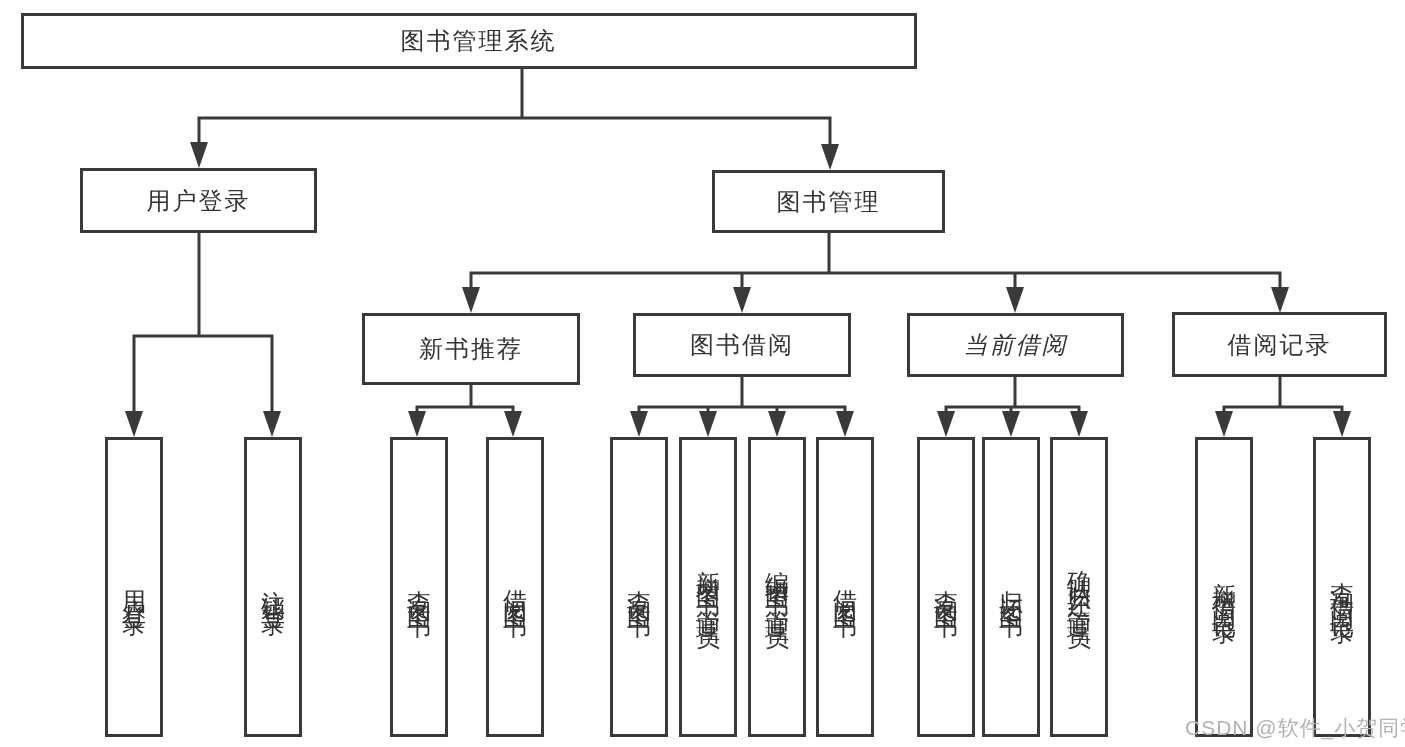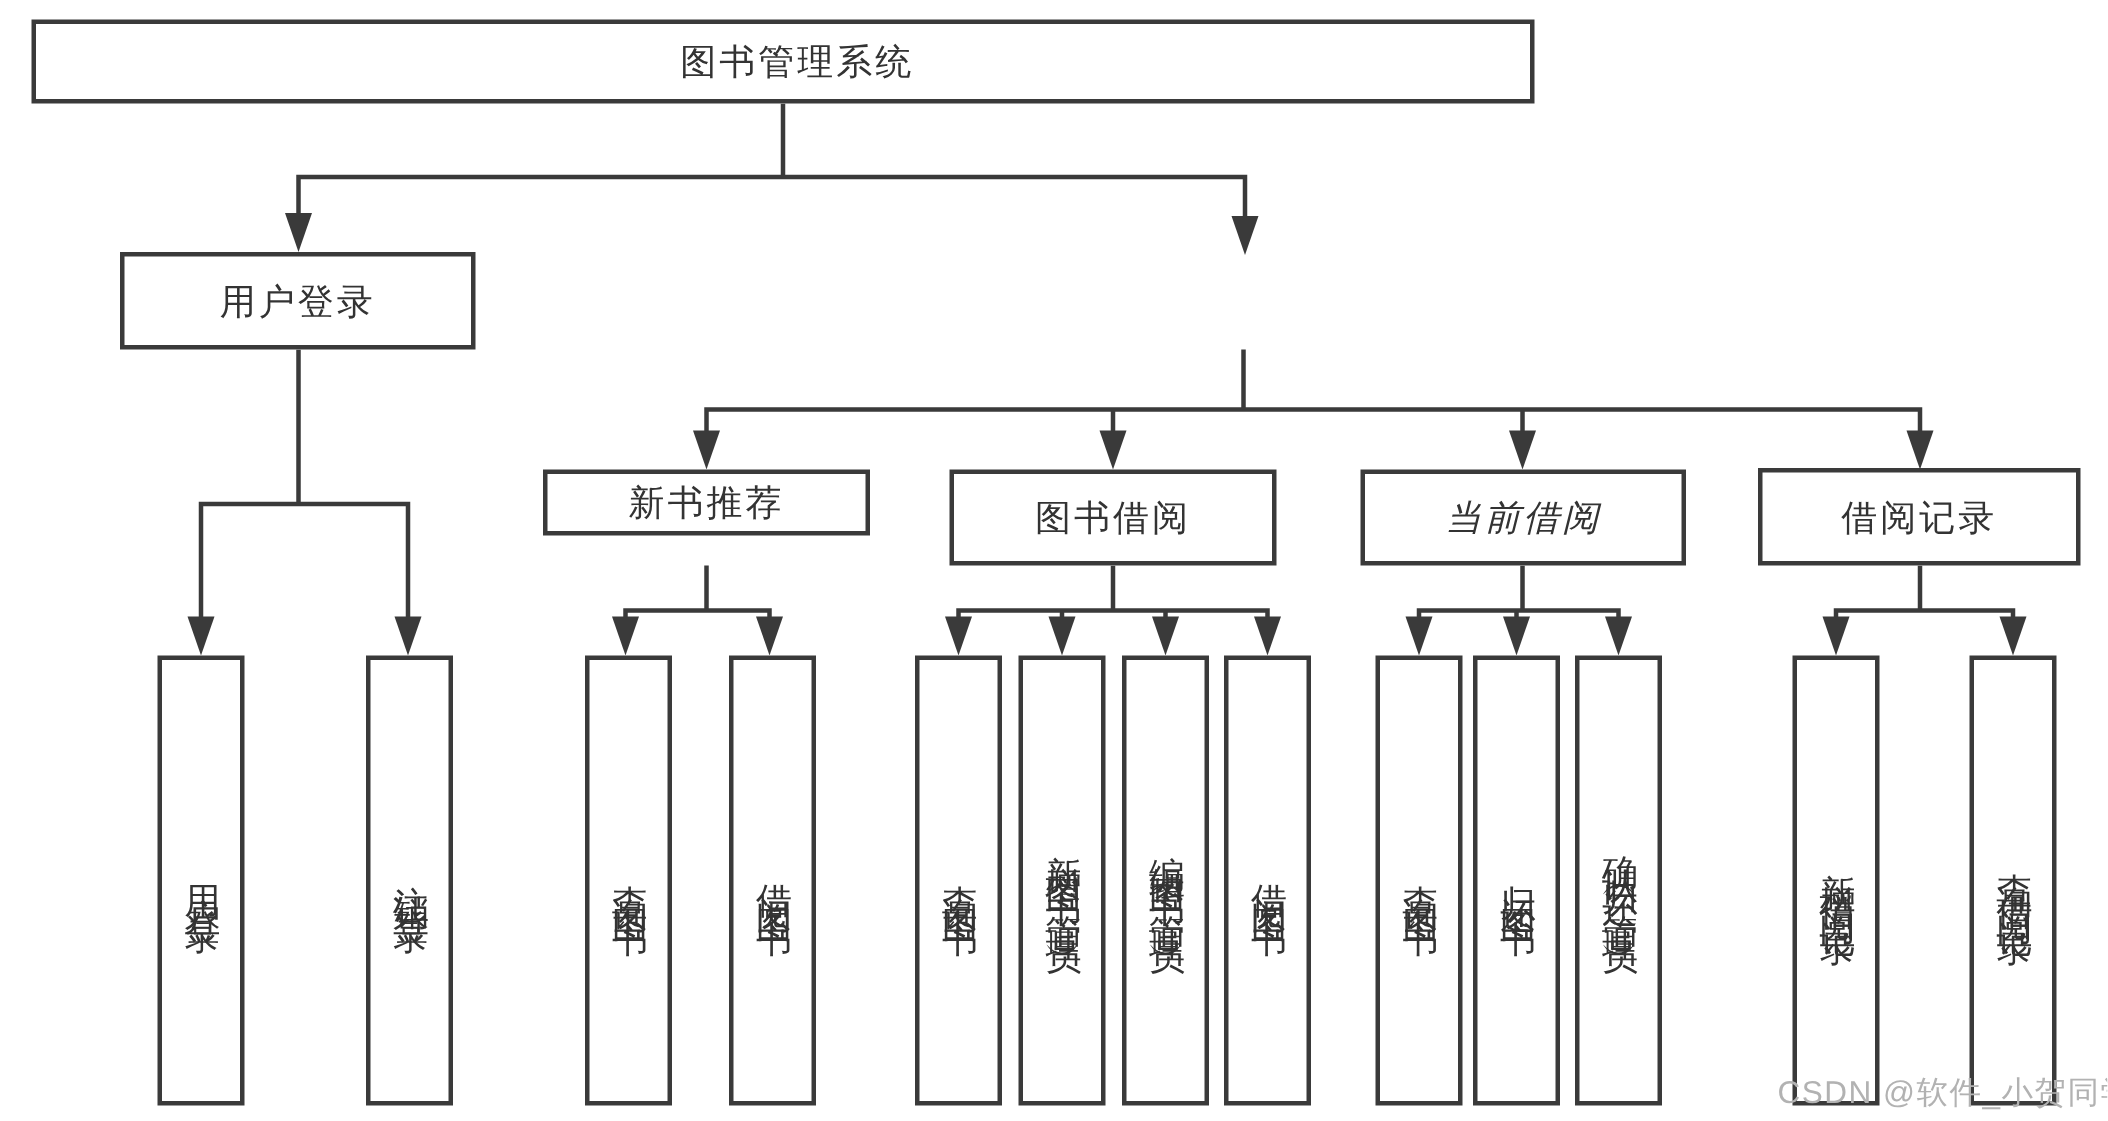--- a/index.html
+++ b/index.html
@@ -98,29 +98,32 @@
       <polygon points="768,411 786,411 777,437"></polygon>
       <polygon points="836,411 854,411 845,437"></polygon>
       <polygon points="937,411 955,411 946,437"></polygon>
       <polygon points="1002,411 1020,411 1011,437"></polygon>
       <polygon points="1070,411 1088,411 1079,437"></polygon>
       <polygon points="1215,411 1233,411 1224,437"></polygon>
       <polygon points="1333,411 1351,411 1342,437"></polygon>
     </g>
   </svg>
 
-  <div class="box" style="left:21px; top:13px; width:1002px; height:56px;padding-left:19px;">
+  <div class="box" style="left:21px; top:13px; width:896px; height:56px;padding-left:19px;">
     <span>图书管理系统</span>
   </div>
 
   <div class="box" style="left:80px; top:168px; width:237px; height:65px;">
     <span>用户登录</span>
   </div>
+  <div class="box" style="left:712px; top:170px; width:233px; height:63px;">
+    <span>图书管理</span>
+  </div>
 
-  <div class="box" style="left:362px; top:313px; width:218px; height:44px;font-family:Liberation Serif, serif;">
+  <div class="box" style="left:362px; top:313px; width:218px; height:72px;font-family:Liberation Serif, serif;">
     <span>新书推荐</span>
   </div>
   <div class="box" style="left:633px; top:313px; width:218px; height:64px;">
     <span>图书借阅</span>
   </div>
   <div class="box" style="left:907px; top:313px; width:217px; height:64px;font-style:italic;">
     <span>当前借阅</span>
   </div>
   <div class="box" style="left:1172px; top:312px; width:215px; height:65px;">
     <span>借阅记录</span>

